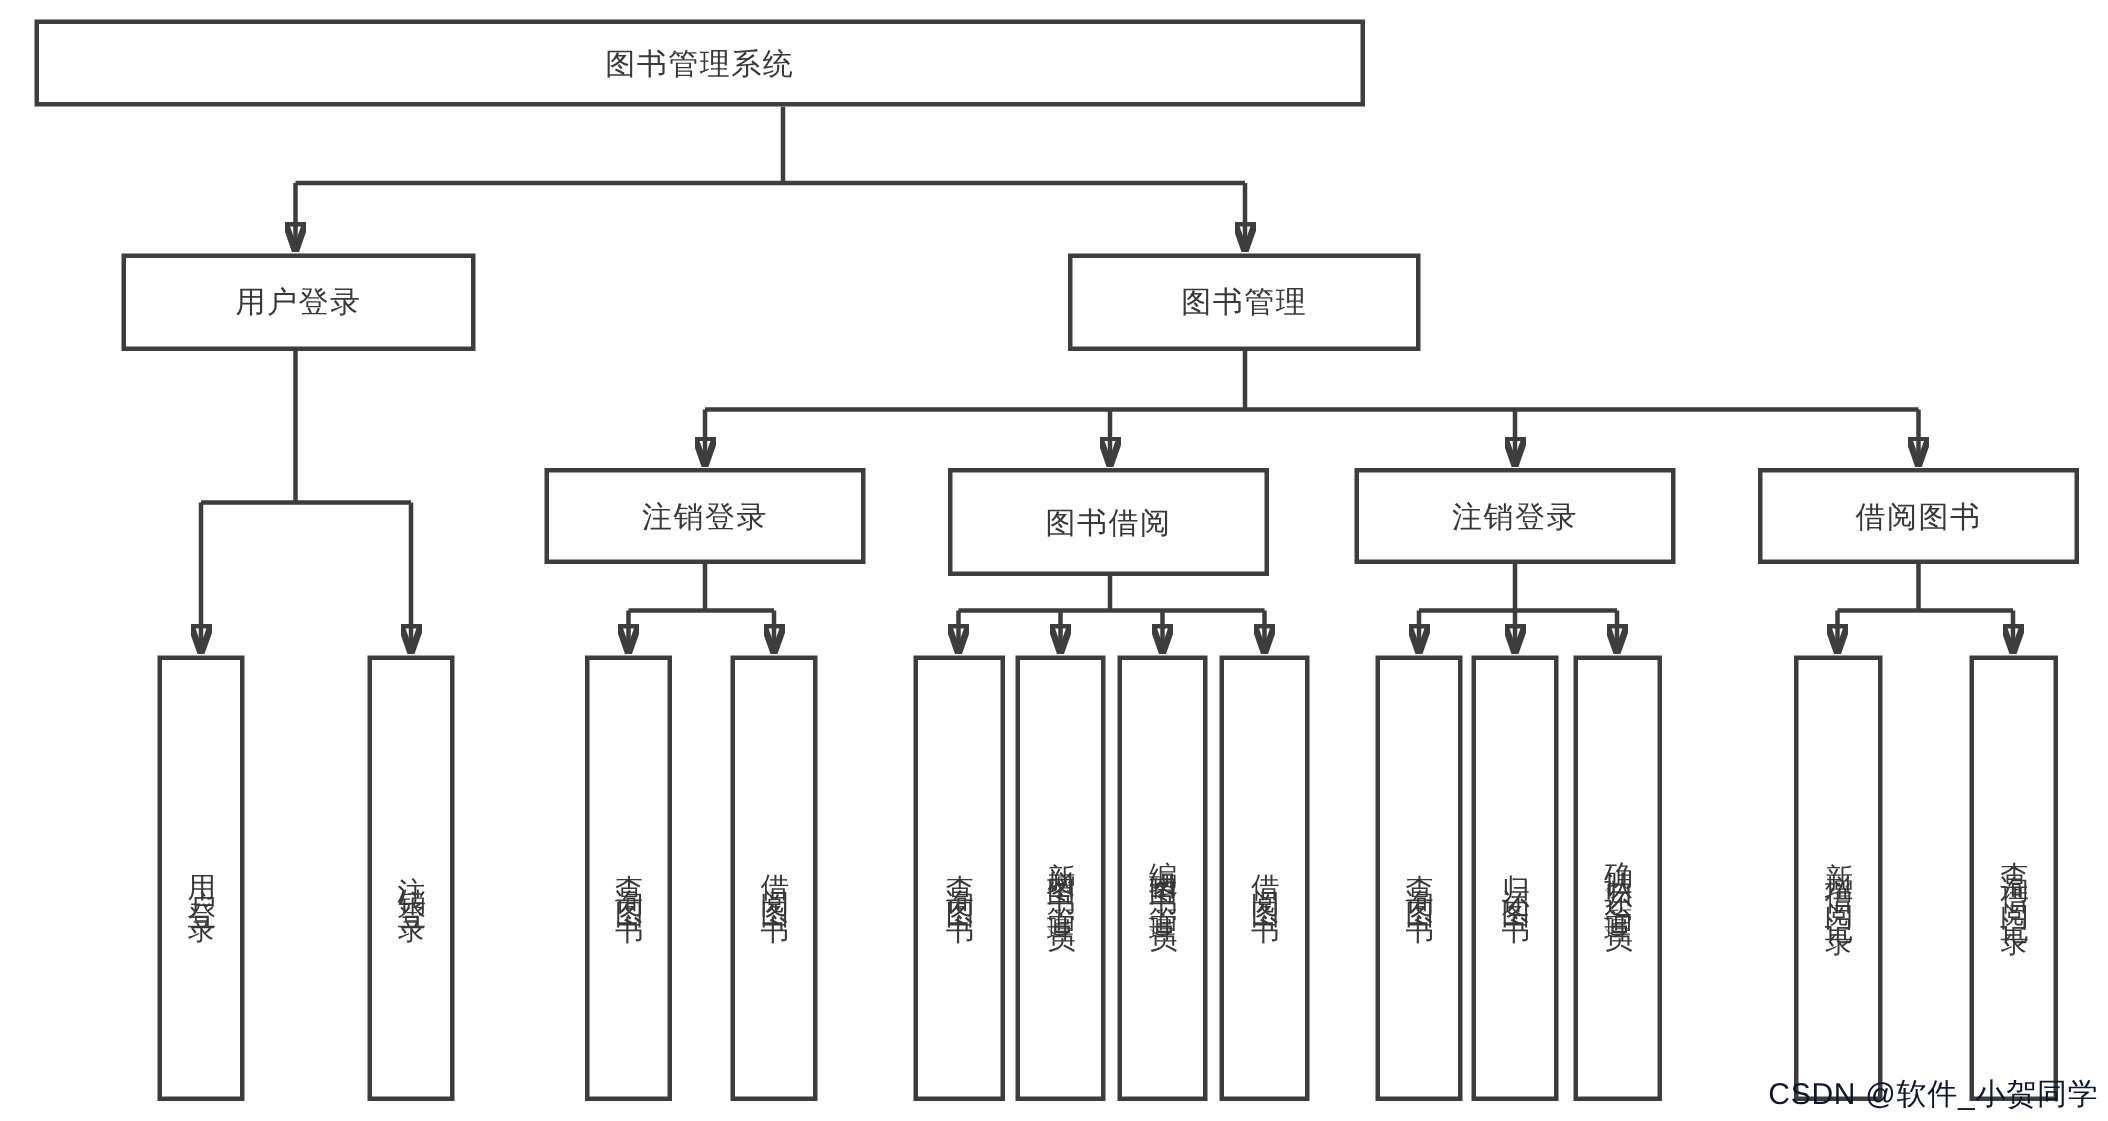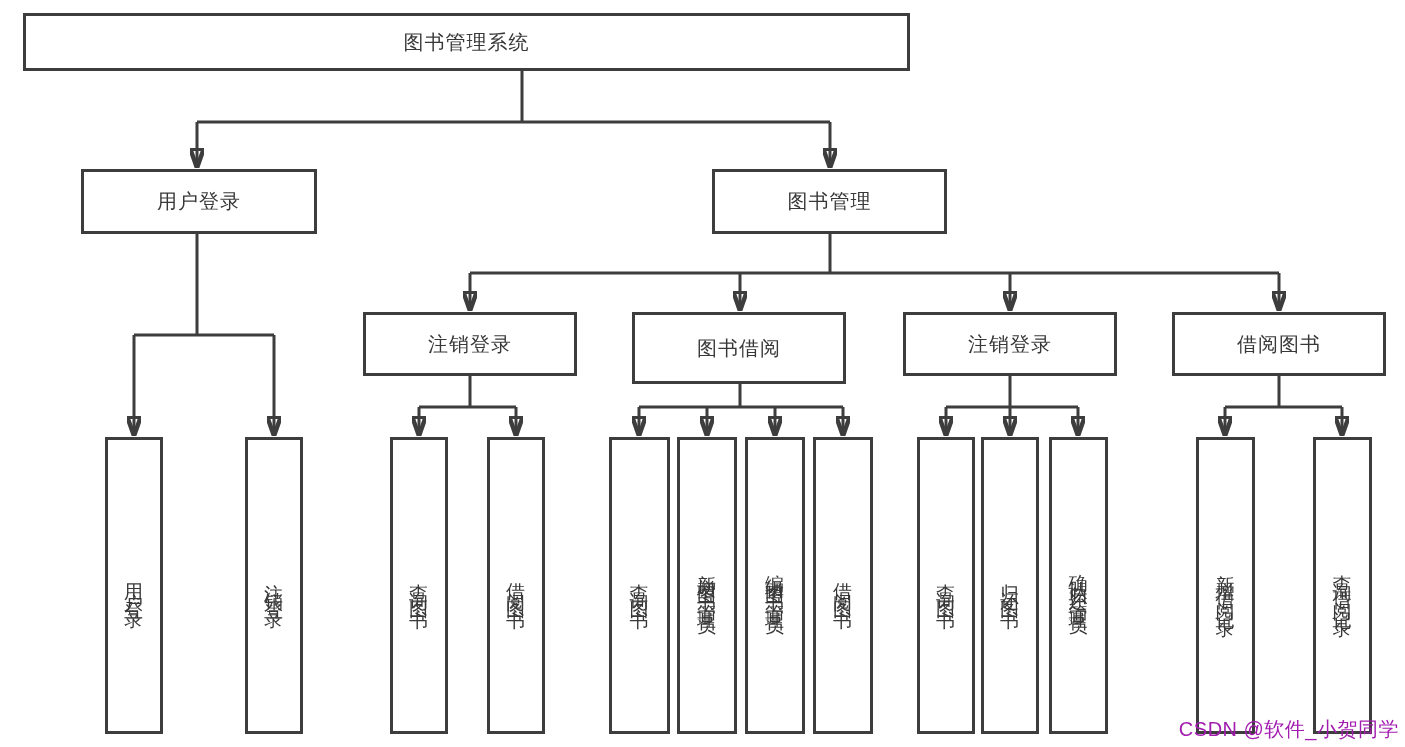--- a/index.html
+++ b/index.html
@@ -16,21 +16,21 @@
   .hnode { letter-spacing:1px; }
   .vnode span {
     writing-mode:vertical-rl; text-orientation:mixed;
     font-size:19px; letter-spacing:9px; line-height:1; color:#383838;
   }
   .vnode.dense span { letter-spacing:6px; }
   svg.wires { position:absolute; left:0; top:0; width:1405px; height:747px; z-index:1; }
   svg.wires path { stroke:#3d3d3d; stroke-width:3; fill:none; }
   .watermark {
     position:absolute; right:6px; top:716px; z-index:5;
-    font-size:20px; color:#a21caf; letter-spacing:0.5px; white-space:nowrap;
+    font-size:20px; color:#0f172a; letter-spacing:0.5px; white-space:nowrap;
   }
 </style>
 </head>
 <body>
 
 <div class="canvas">
 
   <svg class="wires" viewBox="0 0 1405 747" xmlns="http://www.w3.org/2000/svg">
     <defs>
       <marker id="arrow" viewBox="0 0 10 10" refX="7" refY="5" markerWidth="20" markerHeight="14" markerUnits="userSpaceOnUse" preserveAspectRatio="none" orient="auto">

